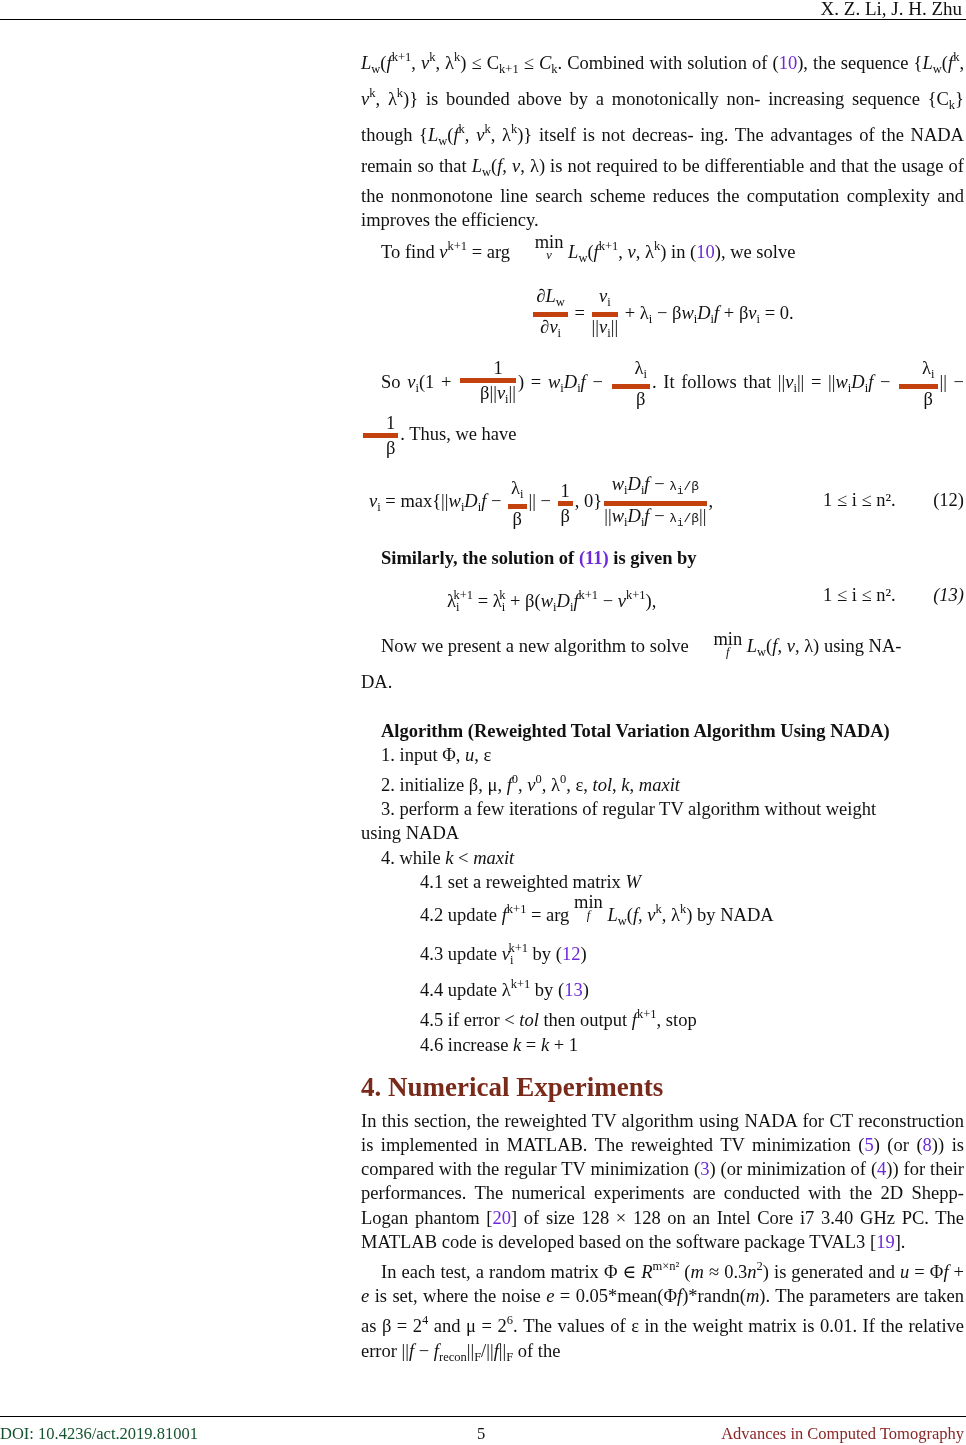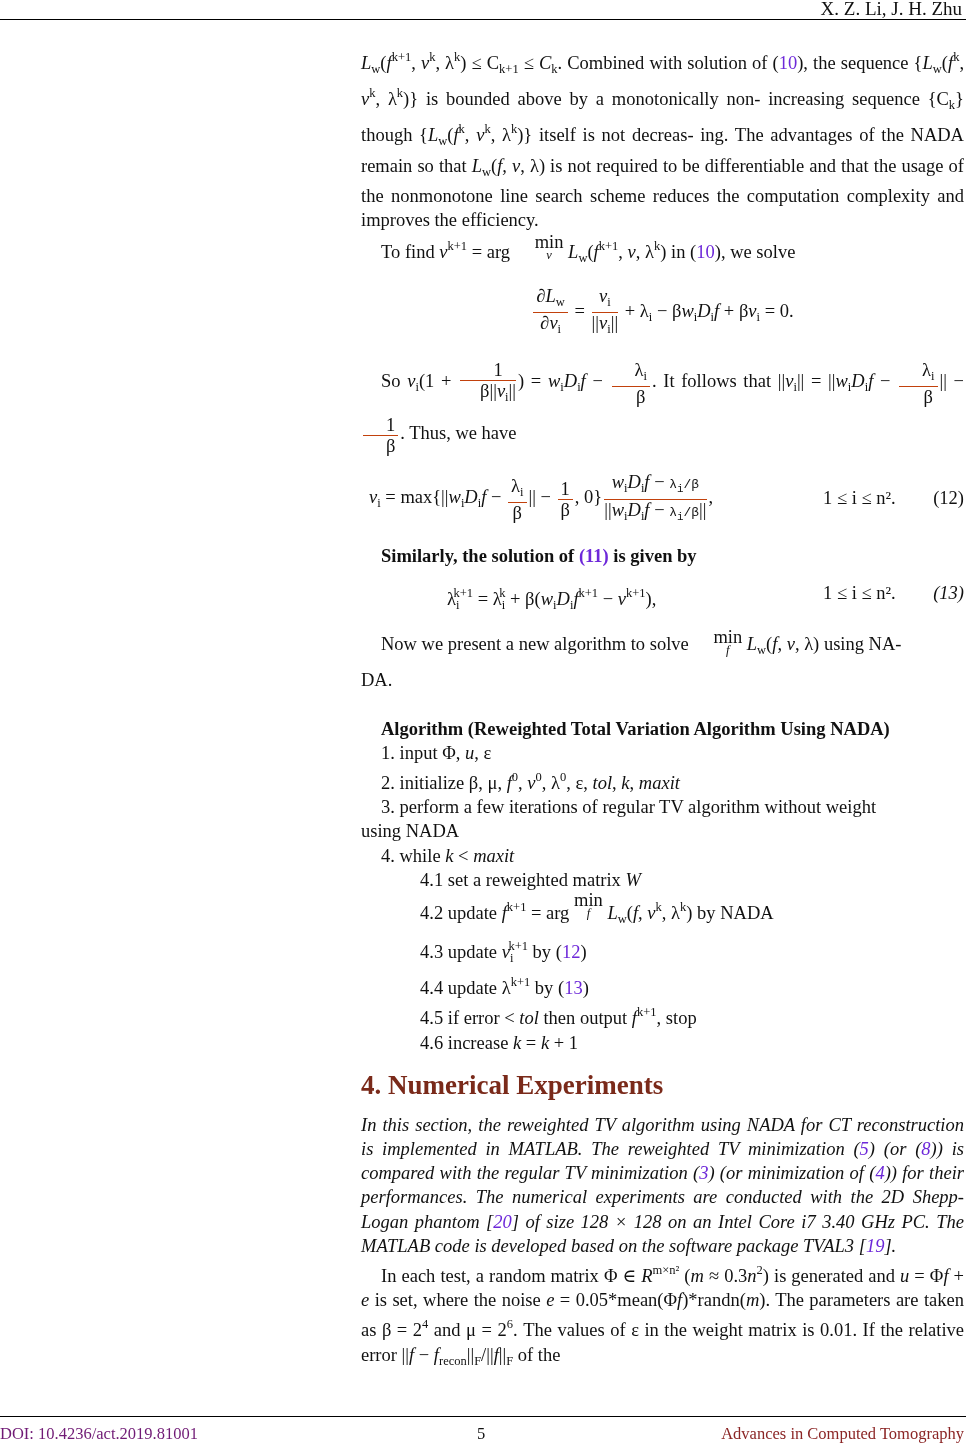--- a/index.html
+++ b/index.html
@@ -2,33 +2,33 @@
 <html><head>
 <meta charset="utf-8">
 <style>
   html, body { margin:0; padding:0; background:#ffffff; }
   body { width:966px; height:1445px; position:relative; overflow:hidden;
          font-family:"Liberation Serif","DejaVu Serif",serif; color:#111; }
   .hdr-author { position:absolute; right:4px; top:0; font-size:19px; line-height:18px; }
   .hdr-rule { position:absolute; left:0; right:0; top:19px; height:1px; background:#000; }
   .ftr-rule { position:absolute; left:0; right:0; top:1416px; height:1px; background:#000; }
   .ftr { position:absolute; top:1424px; font-size:16.5px; line-height:20px; }
-  .ftr-doi { left:0; color:#701a75; }
+  .ftr-doi { left:0; color:#14532d; }
   .ftr-page { left:477px; color:#111; }
   .ftr-journal { right:2px; color:#8b2525; }
   .col { position:absolute; left:361px; width:603px; font-size:18.5px; line-height:24.2px; }
   .p { text-align:justify; margin:0; }
   .ind { text-indent:20px; }
   .ref { color:#6d28d9; }
   .eq { position:relative; text-align:center; }
   .eqn { position:absolute; right:0; }
   i.m { font-style:italic; }
   .frac { display:inline-block; vertical-align:middle; text-align:center; margin:0 2px; }
   .frac > span { display:block; line-height:20px; }
-  .frac > span.num { border-bottom:1px solid #c2410c; padding:0 3px; }
+  .frac > span.num { border-bottom:5px solid #c2410c; padding:0 3px; }
   .sm { font-size:13px;font-family:Liberation Mono, monospace; }
   .sup { font-size:12.5px; vertical-align:8px; }
   .sub { font-size:12.5px; vertical-align:-4px; }
   .algo-title { font-weight:bold; text-align:justify; margin:0; }
   .algo-line { margin:0; padding-left:20px; }
   .algo-cont { margin:0; }
   .algo-sub { margin:0; padding-left:59px; }
   .algo-end { margin:0; padding-left:46px; }
   .sec-title { color:#7a2a1a; font-weight:bold; font-size:27px; margin:0; line-height:32px; }
   .under { display:inline-block; text-align:center; vertical-align:top; line-height:16px; }
@@ -98,21 +98,21 @@
     <p class="algo-sub"><span>4.1 set a reweighted matrix </span><i class="m">W</i></p>
     <p class="algo-sub" style="line-height:30px;"><span>4.2 update </span><i class="m">f</i><span class="sup">k+1</span> = arg <span class="under">min<span class="lim">f</span></span> <i class="m">L</i><span class="sub">w</span>(<i class="m">f, v</i><span class="sup">k</span>, λ<span class="sup">k</span>)<span> by NADA</span></p>
     <p class="algo-sub"><span>4.3 update </span><i class="m">v</i><span class="sub">i</span><span class="sup" style="margin-left:-5px;">k+1</span><span> by (</span><span class="ref">12</span>)</p>
     <p class="algo-sub"><span>4.4 update </span>λ<span class="sup">k+1</span><span> by (</span><span class="ref">13</span>)</p>
     <p class="algo-sub"><span>4.5 if error &lt; </span><i class="m">tol</i><span> then output </span><i class="m">f</i><span class="sup">k+1</span><span>, stop</span></p>
     <p class="algo-sub"><span>4.6 increase </span><i class="m">k</i> = <i class="m">k</i> + 1</p>
   </div>
 
   <h2 class="sec-title" style="margin-top:14px;">4. Numerical Experiments</h2>
 
-  <p class="p" style="margin-top:12px;font-style:italic;">
+  <p class="p" style="margin-top:6px;">
     <span>In this section, the reweighted TV algorithm using NADA for CT reconstruction is implemented in MATLAB. The reweighted TV minimization (</span><span class="ref">5</span><span>) (or (</span><span class="ref">8</span><span>)) is compared with the regular TV minimization (</span><span class="ref">3</span><span>) (or minimization of (</span><span class="ref">4</span><span>)) for their performances. The numerical experiments are conducted with the 2D Shepp-Logan phantom [</span><span class="ref">20</span><span>] of size 128 × 128 on an Intel Core i7 3.40 GHz PC. The MATLAB code is developed based on the software package TVAL3 [</span><span class="ref">19</span><span>].</span>
   </p>
 
   <p class="p ind">
     <span>In each test, a random matrix Φ ∈ </span><i class="m">R</i><span class="sup">m×n²</span> (<i class="m">m</i> ≈ 0.3<i class="m">n</i><span class="sup">2</span>) is generated and <i class="m">u</i> = Φ<i class="m">f</i> + <i class="m">e</i><span> is set, where the noise </span><i class="m">e</i> = 0.05*mean(Φ<i class="m">f</i>)*randn(<i class="m">m</i>). The parameters are taken as β = 2<span class="sup">4</span> and μ = 2<span class="sup">6</span><span>. The values of ε in the weight matrix is 0.01. If the relative error </span>||<i class="m">f</i> − <i class="m">f</i><span class="sub">recon</span>||<span class="sub">F</span>/||<i class="m">f</i>||<span class="sub">F</span><span> of the</span>
   </p>
 </div>
 
 <div class="ftr-rule"></div>
 <div class="ftr ftr-doi">DOI: 10.4236/act.2019.81001</div>

